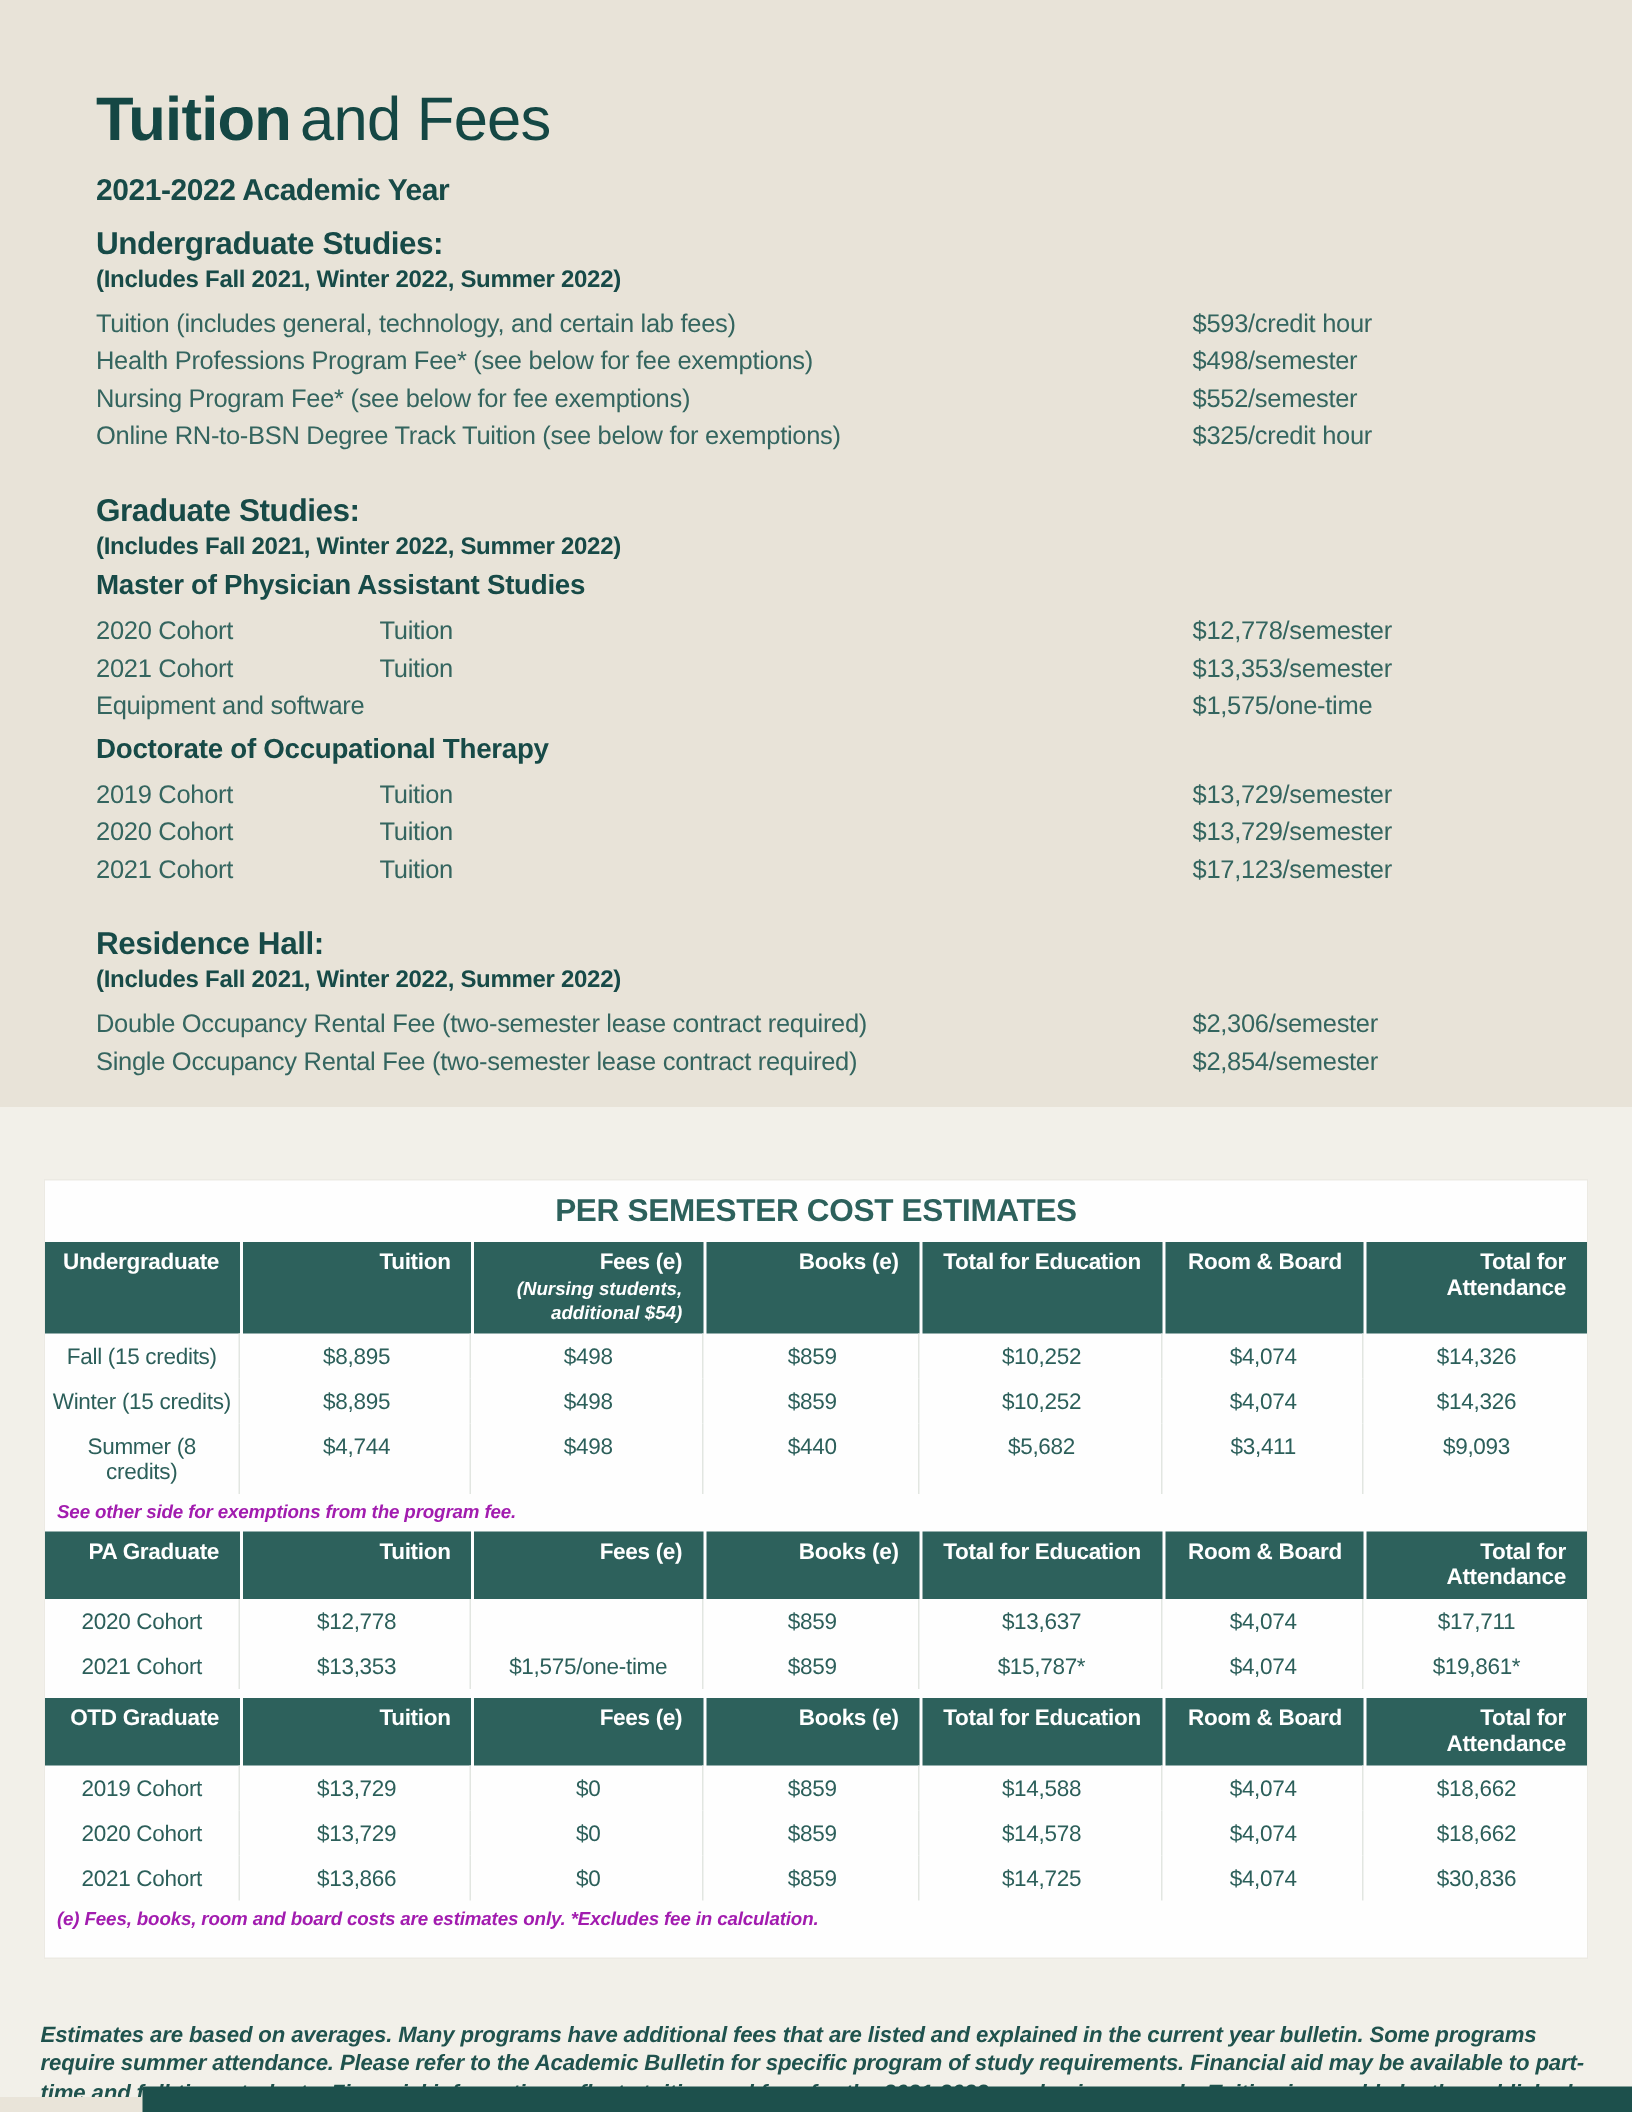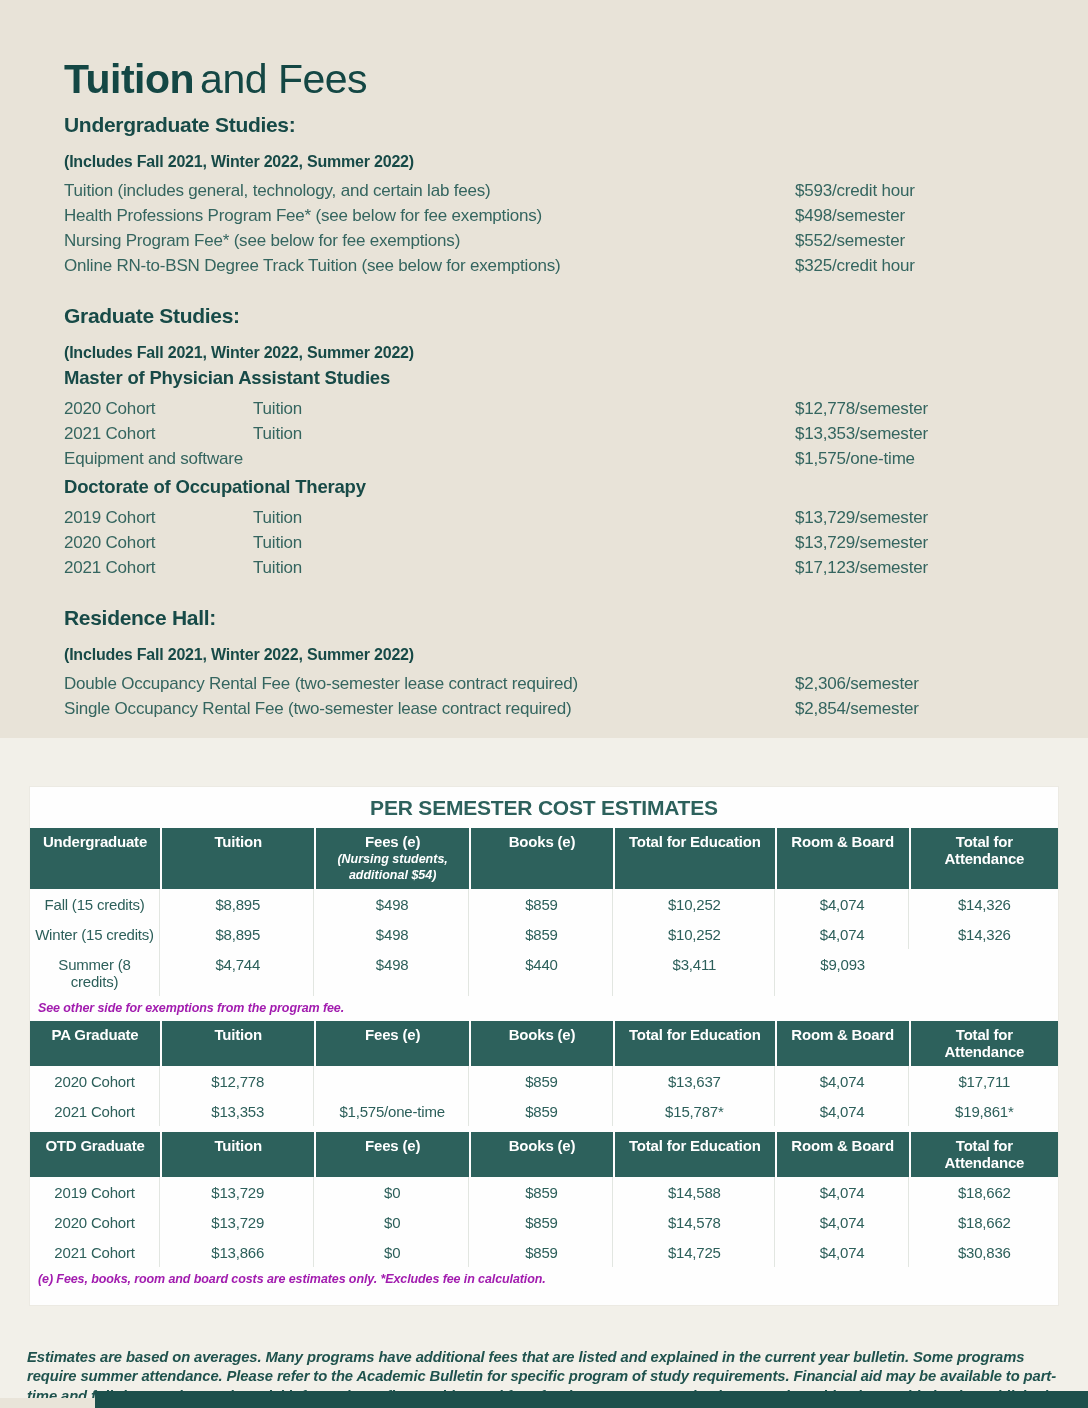--- a/index.html
+++ b/index.html
@@ -37,21 +37,21 @@
   .fee-heading {
     font-size: 21px;
     font-weight: 700;
     color: #174a47;
     letter-spacing: -0.3px;
   }
   .mt-sm { margin-top: 12px; }
   .mt-lg { margin-top: 26px; }
   .mt-xl { margin-top: 29px; }
   .includes-line {
-    margin-top: 16px;
+    margin-top: 3px;
     font-size: 16px;
     font-weight: 700;
     color: #174a47;
     letter-spacing: -0.2px;
   }
   .program-line {
     margin-top: 5px;
     font-size: 18.5px;
     font-weight: 700;
     color: #174a47;
@@ -89,22 +89,22 @@
   .trow {
     display: grid;
     grid-template-columns: 12.8fr 15fr 15fr 14fr 15.7fr 13fr 14.5fr;
     gap: 2px;
     background: #fefefe;
   }
   .thead { margin-top: 6px; }
   .thead .th {
     background: #2d615c;
     color: #ffffff;
-    text-align: center;
-    padding: 5px 4px 6px 4px;
+    text-align: right;
+    padding: 5px 14px 6px 4px;
     min-height: 26px;
   }
   .th-label { font-size: 15px; font-weight: 700; letter-spacing: -0.2px; }
   .th-note  { font-size: 12.5px; font-style: italic; font-weight: 600; margin-top: 2px; line-height: 1.25; }
   .tdata .td {
     color: #2c5f5a;
     font-size: 15px;
     text-align: center;
     padding: 7px 4px 6px 4px;
     border-right: 1px solid #e2e6e1;
@@ -139,20 +139,21 @@
     position: absolute; left: 95px; bottom: 0;
     width: 993px; height: 17px;
     background: #1d504c;
   }
 </style>
 </head>
 <body>
 
 <div class="top-section">
   <h1 class="page-title"><span class="t-bold">Tuition</span><span class="t-light">and Fees</span></h1>
+  <div class="academic-year">2021-2022 Academic Year</div>
 
   <div>
     <h2 class="fee-heading mt-sm">Undergraduate Studies:</h2>
     <div class="includes-line">(Includes Fall 2021, Winter 2022, Summer 2022)</div>
     <div class="fee-rows">
       <div class="fee-row"><span>Tuition (includes general, technology, and certain lab fees)</span><span class="price">$593/credit hour</span></div>
       <div class="fee-row"><span>Health Professions Program Fee* (see below for fee exemptions)</span><span class="price">$498/semester</span></div>
       <div class="fee-row"><span>Nursing Program Fee* (see below for fee exemptions)</span><span class="price">$552/semester</span></div>
       <div class="fee-row"><span>Online RN-to-BSN Degree Track Tuition (see below for exemptions)</span><span class="price">$325/credit hour</span></div>
     </div>
@@ -232,20 +233,21 @@
           <div class="td">$859</div>
           <div class="td">$10,252</div>
           <div class="td">$4,074</div>
           <div class="td">$14,326</div>
         </div>
         <div class="trow tdata">
           <div class="td">Summer (8 credits)</div>
           <div class="td">$4,744</div>
           <div class="td">$498</div>
           <div class="td">$440</div>
+          <div class="td">$5,682</div>
           <div class="td">$3,411</div>
           <div class="td">$9,093</div>
         </div>
         <div class="table-footnote">See other side for exemptions from the program fee.</div>
         <div class="trow thead">
           <div class="th">
             <div class="th-label">PA Graduate</div>
           </div>
           <div class="th">
             <div class="th-label">Tuition</div>

